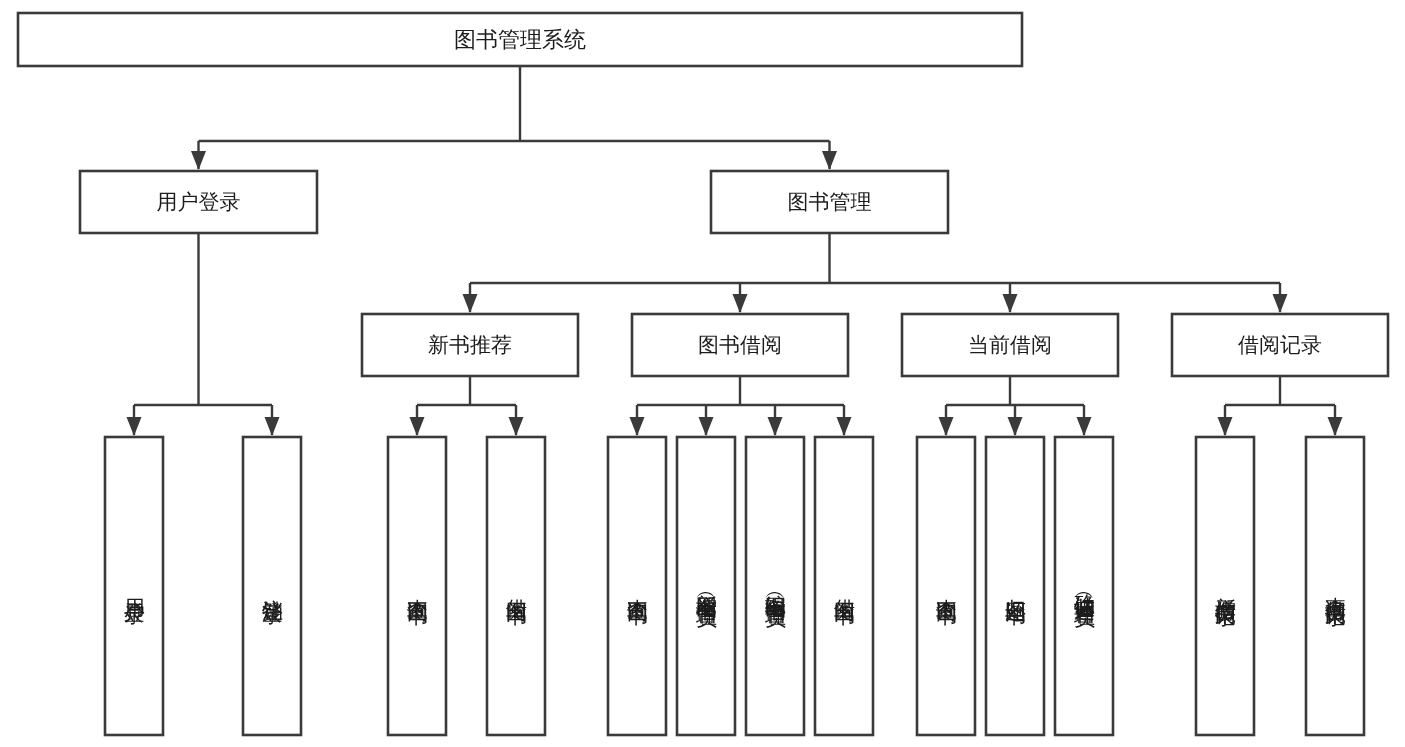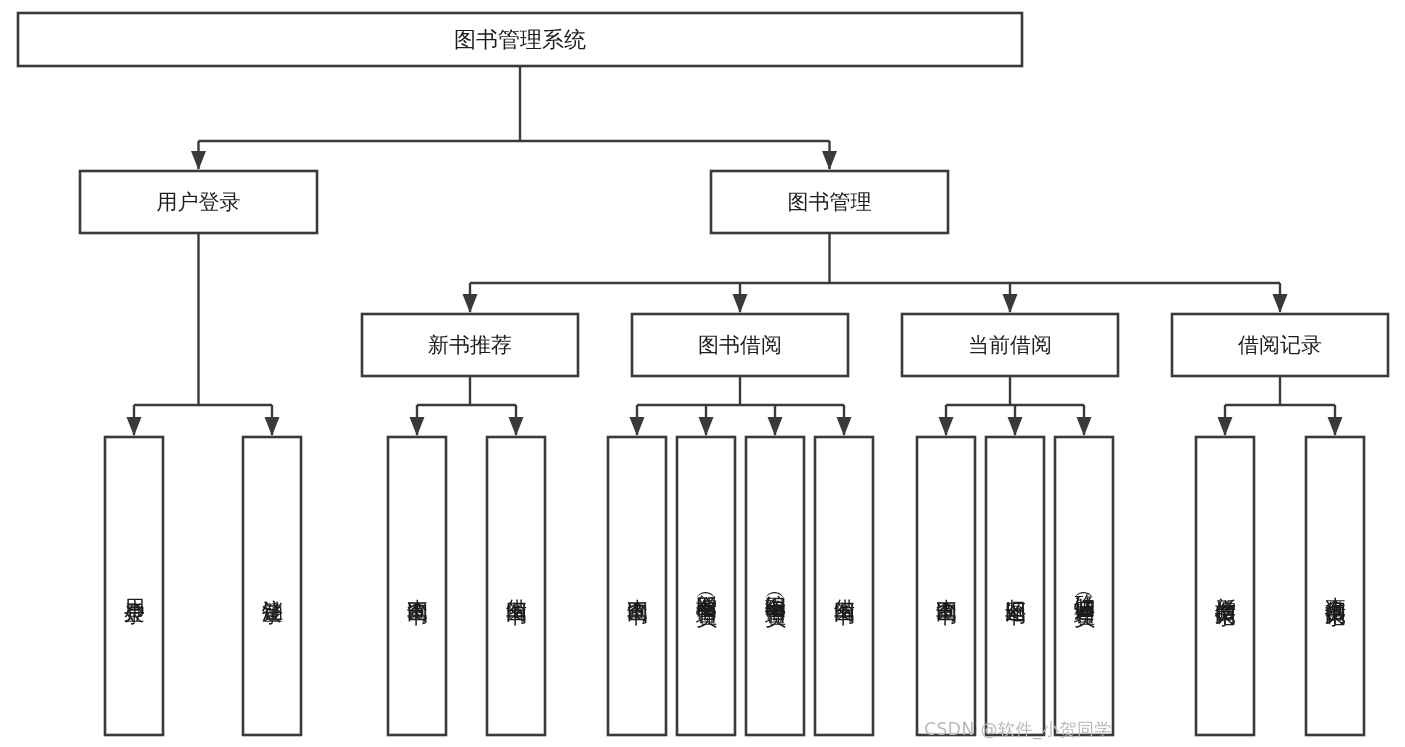--- a/index.html
+++ b/index.html
@@ -214,15 +214,14 @@
         <span class="leaf-label">确认归还（管理员）</span>
       </div>
       <div class="leaf-label-wrap" style="left: 1196px; top: 437px; width: 58px; height: 298px;">
         <span class="leaf-label">新增借阅记录</span>
       </div>
       <div class="leaf-label-wrap" style="left: 1306px; top: 437px; width: 58px; height: 298px;">
         <span class="leaf-label">查询借阅记录</span>
       </div>
     </div>
 
-  <div class="watermark">CSDN @软件_小贺同学</div>
 
 </div>
 
 </body></html>

